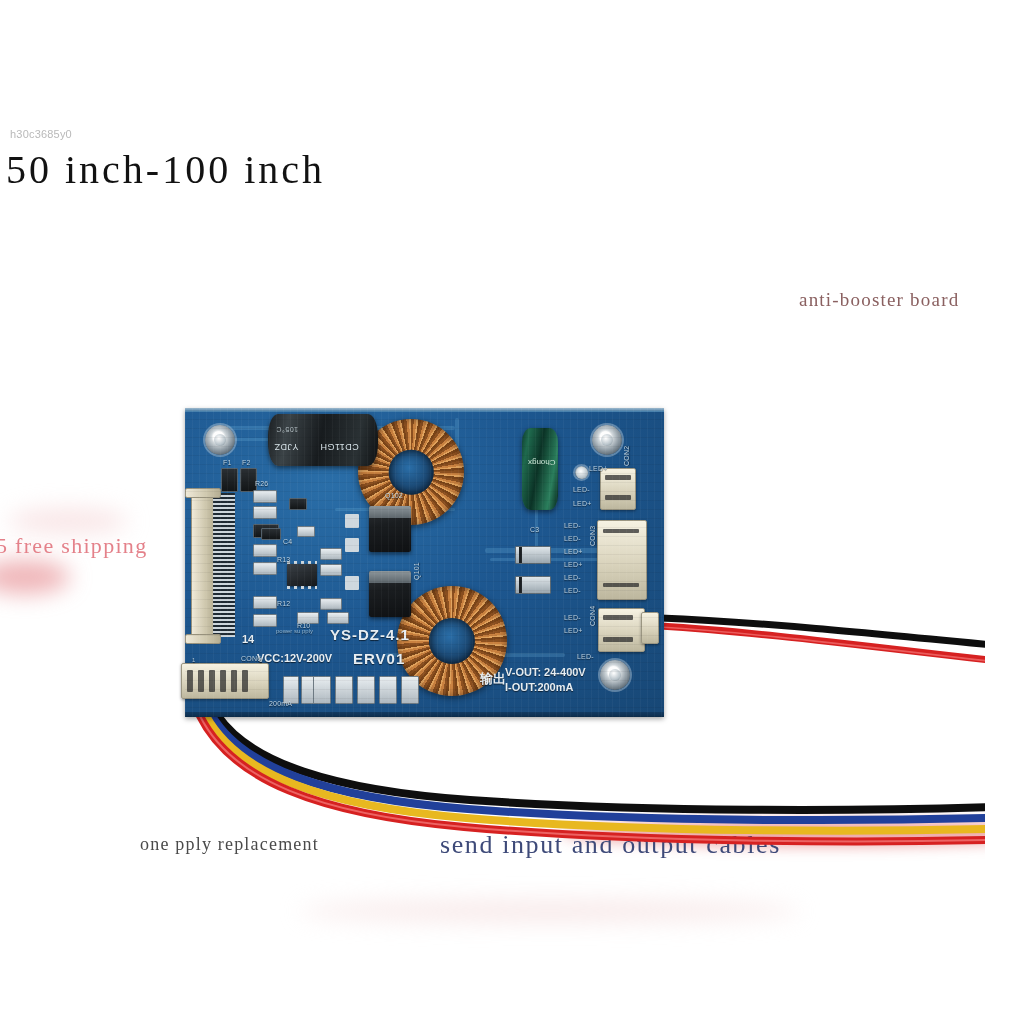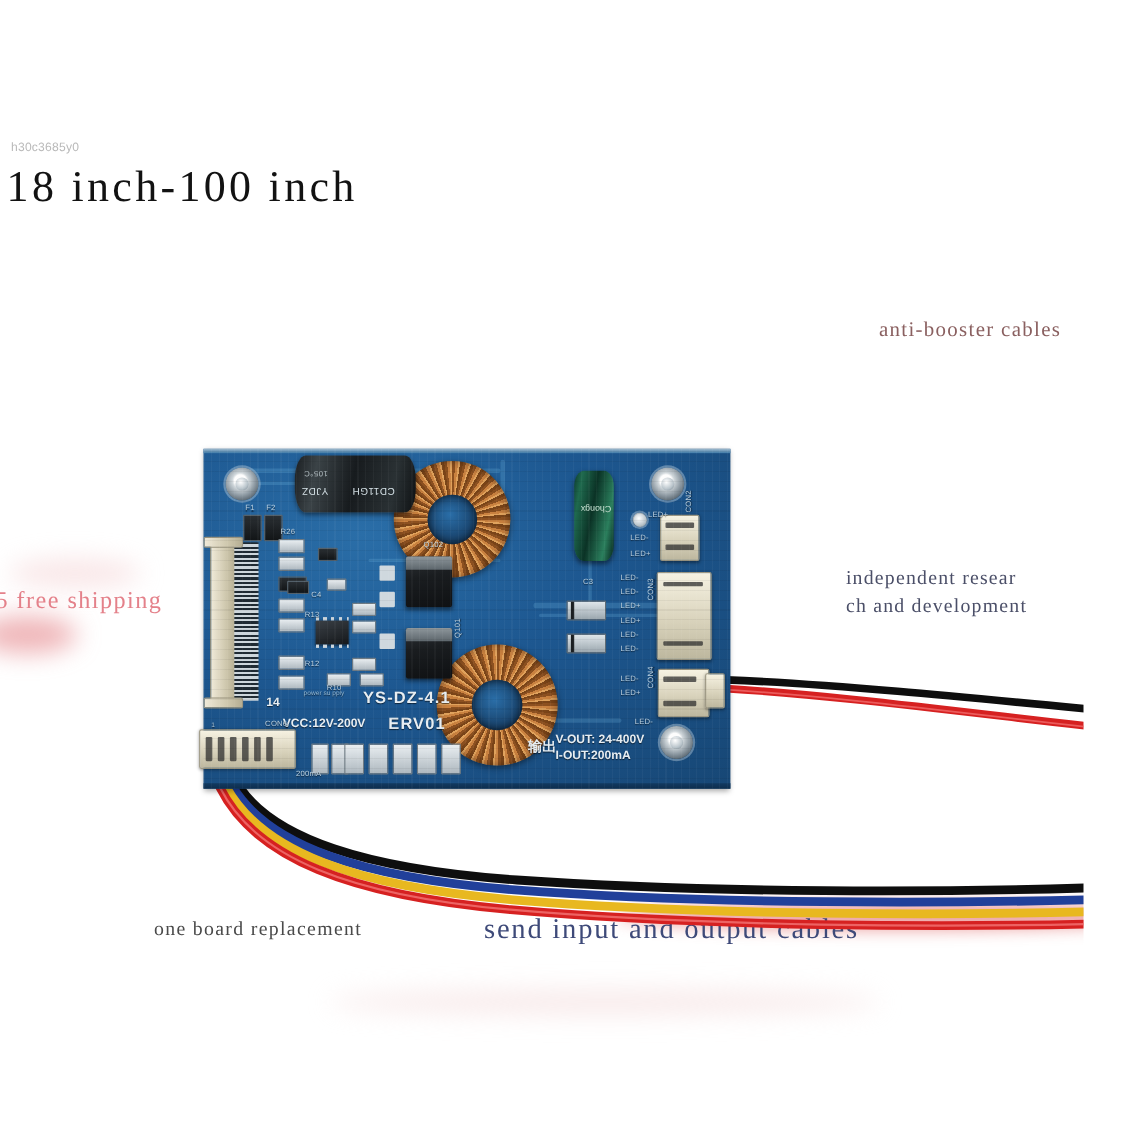--- a/index.html
+++ b/index.html
@@ -327,27 +327,25 @@
 
 <div id="page">
 
   <div class="smudge smudge-b"></div>
   <div class="smudge smudge-a"></div>
   <div class="smudge smudge-c"></div>
   <div class="smudge smudge-d"></div>
 
   <div class="watermark">h30c3685y0</div>
 
-  <div class="headline">18 inch-100 inch</div>
-
-  <div class="cap cap-antibooster">anti-booster cables</div>
+  <div class="headline">50 inch-100 inch</div>
+
+  <div class="cap cap-antibooster">anti-booster board</div>
   <div class="cap cap-freeship">5 free shipping</div>
-  <div class="cap cap-research">independent resear
-ch and development</div>
-  <div class="cap cap-replacement">one board replacement</div>
+  <div class="cap cap-replacement">one pply replacement</div>
   <div class="cap cap-cables">send input and output cables</div>
 
   <svg class="wires" viewBox="0 0 1024 1024">
 
     <path d="M660 618 C 760 622, 880 634, 1024 648" stroke="#0e0e0e" stroke-width="7" fill="none" stroke-linecap="round"></path>
     <path d="M660 626 C 760 632, 880 648, 1024 664" stroke="#d62121" stroke-width="7" fill="none" stroke-linecap="round"></path>
     <path d="M660 627 C 760 633, 880 649, 1024 665" stroke="#f06a6a" stroke-width="1.6" fill="none" opacity=".8"></path>
 
     <path d="M218 716 C 250 762, 330 790, 470 800 C 640 812, 860 812, 1024 806" stroke="#0e0e0e" stroke-width="8" fill="none" stroke-linecap="round"></path>
     <path d="M212 716 C 244 768, 326 798, 468 809 C 638 822, 860 822, 1024 817" stroke="#21409a" stroke-width="8" fill="none" stroke-linecap="round"></path>

